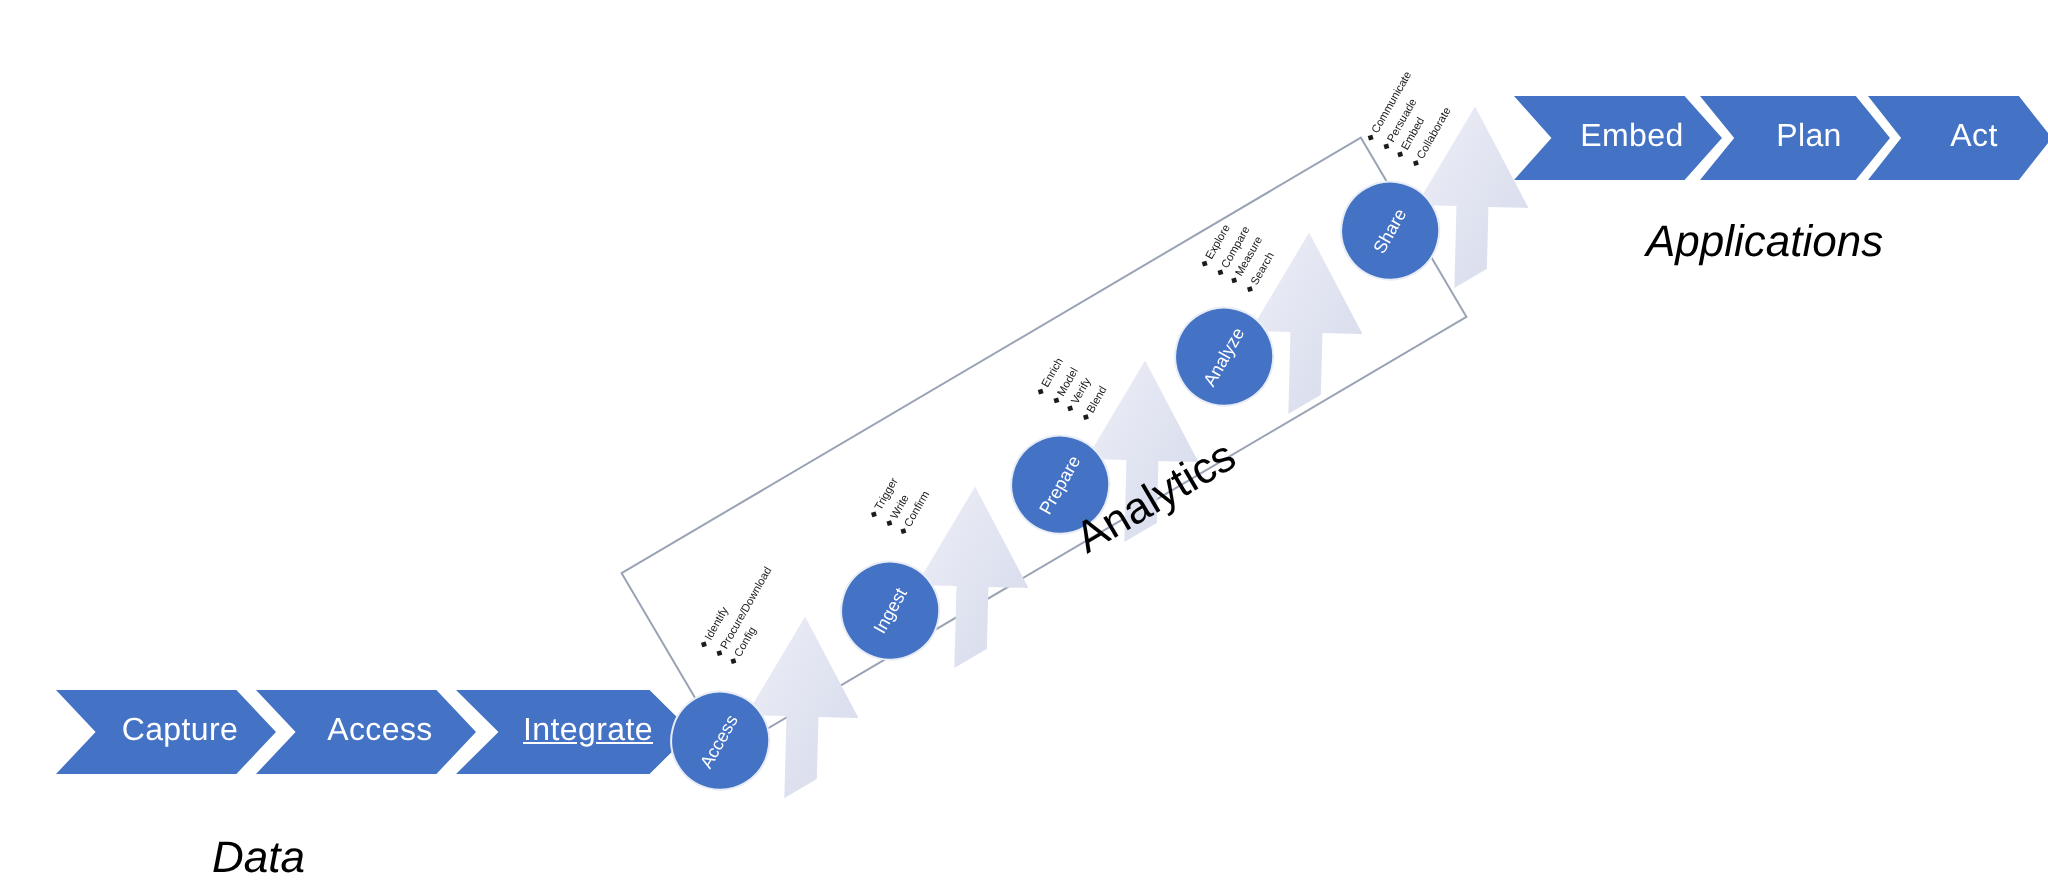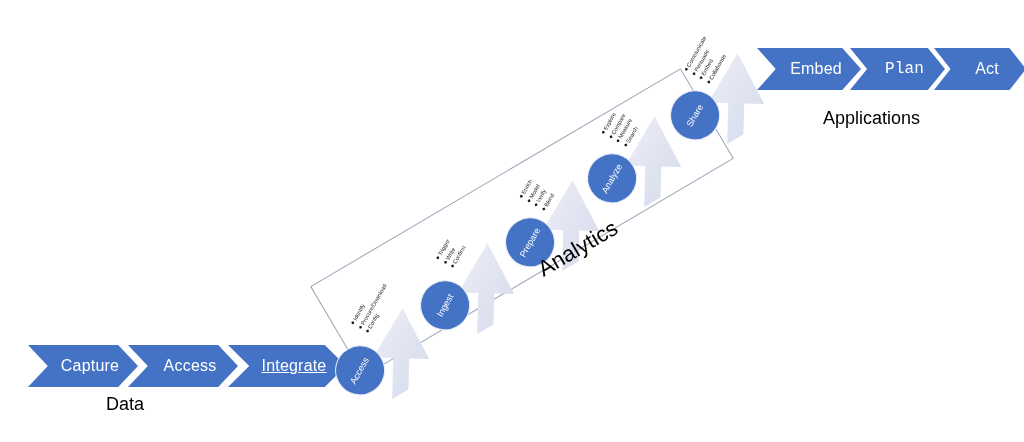--- a/index.html
+++ b/index.html
@@ -25,22 +25,23 @@
     -webkit-clip-path:polygon(0% 0%, 82% 0%, 100% 50%, 82% 100%, 0% 100%, 18% 50%);
     box-sizing:border-box;
     padding-left:14px;
   }
   .chev span{display:block;line-height:1;}
 
   
   .caption{
     position:absolute;
     color:#000000;
-    font-size:18px;
-    white-space:nowrap;
+    font-size:22px;
+    white-space:nowrap;
+    font-style:italic;
   }
 
   
   #analytics-band{
     position:absolute;
     left:307px;top:170px;
     width:430px;height:105px;
     border:1px solid #9aa3b5;
     transform:rotate(-30.5deg);
     transform-origin:50% 50%;
@@ -121,21 +122,21 @@
 
   <div class="chev" style="left:28px;top:345px;width:110px;height:42px;">
     <span>Capture</span>
   </div>
   <div class="chev" style="left:128px;top:345px;width:110px;height:42px;">
     <span>Access</span>
   </div>
   <div class="chev" style="left:228px;top:345px;width:118px;height:42px;text-decoration:underline;">
     <span>Integrate</span>
   </div>
-  <div class="caption" style="left:106px;top:394px;">Data</div>
+  <div class="caption" style="left:106px;top:416px;">Data</div>
 
   <div id="analytics-band"></div>
 
   <div id="analytics-steps">
 
     <div class="step" style="left:332px;top:296px;transform:rotate(-30.5deg);">
       <svg class="arrow-shape" viewBox="0 0 118 96" preserveAspectRatio="none">
         <defs>
           <linearGradient id="gA" x1="0" y1="1" x2="1" y2="0">
             <stop offset="0%" stop-color="#D3D8EA"></stop>
@@ -222,21 +223,21 @@
         </ul>
       </div>
     </div>
   </div>
 
   <div id="analytics-label">Analytics</div>
 
   <div class="chev" style="left:757px;top:48px;width:104px;height:42px;">
     <span>Embed</span>
   </div>
-  <div class="chev" style="left:850px;top:48px;width:95px;height:42px;font-family:Liberation Mono, monospace;">
+  <div class="chev" style="left:850px;top:48px;width:95px;height:42px;">
     <span>Plan</span>
   </div>
   <div class="chev" style="left:934px;top:48px;width:92px;height:42px;">
     <span>Act</span>
   </div>
   <div class="caption" style="left:823px;top:108px;">Applications</div>
 
 </div>
 
 </body></html>

